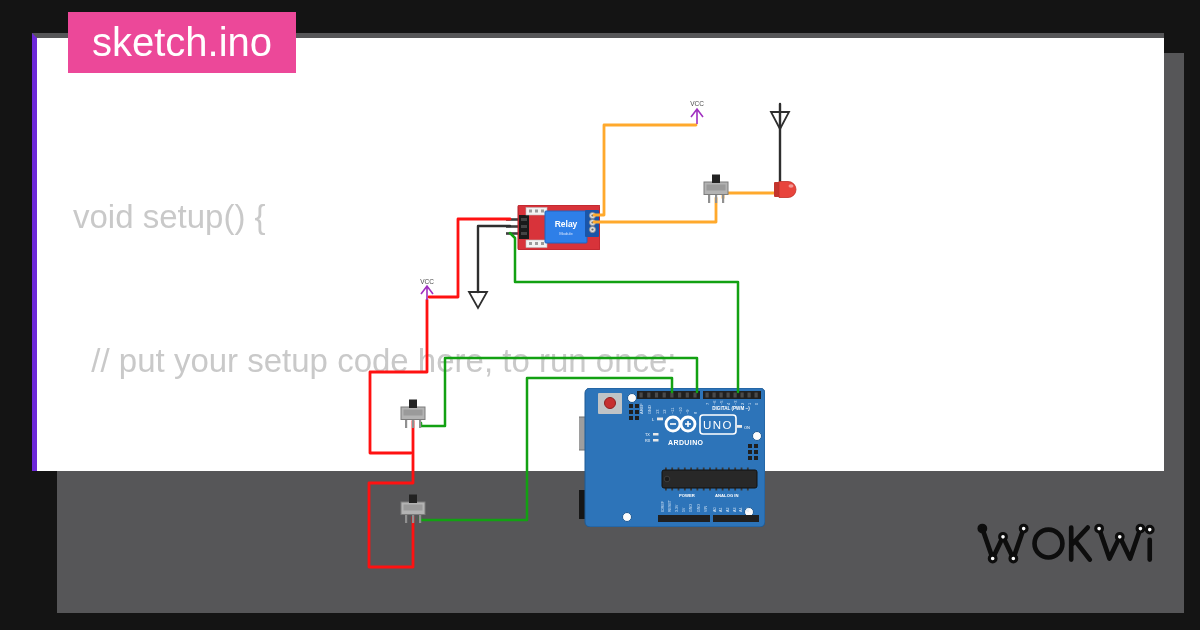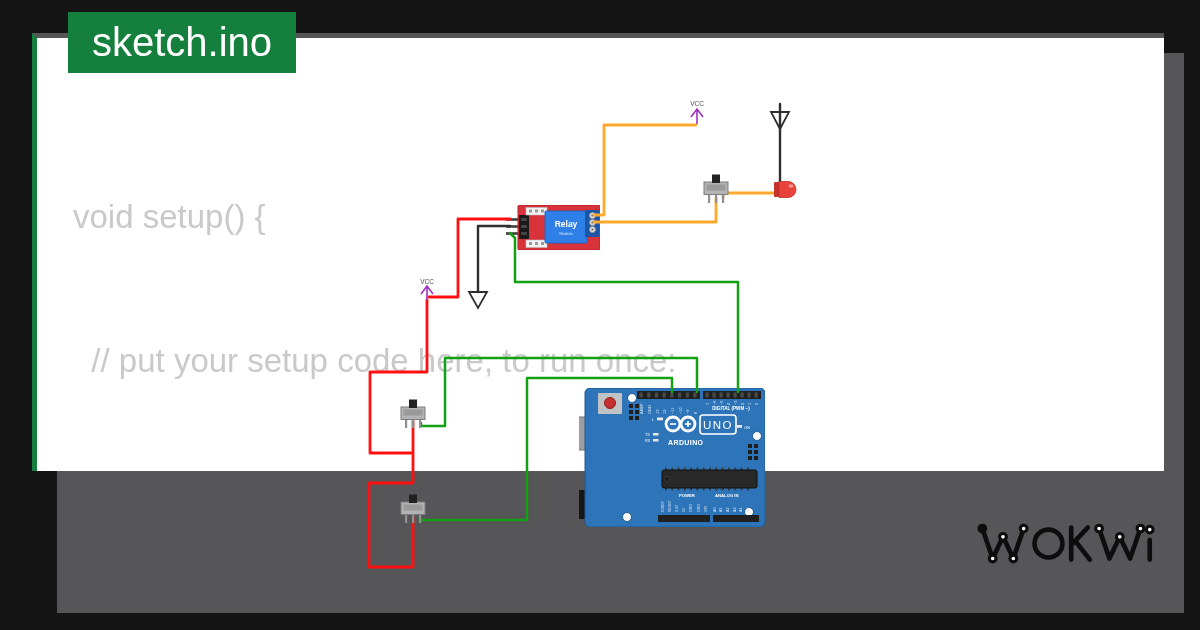--- a/index.html
+++ b/index.html
@@ -1,21 +1,21 @@
 <!DOCTYPE html>
 <html><head>
 <meta charset="utf-8">
 <style>
   html,body{margin:0;padding:0;background:#141414;}
   #stage{position:relative;width:1200px;height:630px;overflow:hidden;
          font-family:"Liberation Sans",sans-serif;background:#141414;}
   .shadow{position:absolute;left:57px;top:53px;width:1127px;height:560px;background:#565658;}
   .page{position:absolute;left:32px;top:33px;width:1132px;height:438px;background:#ffffff;
-        border-top:5px solid #565658;border-left:5px solid #15803d;box-sizing:border-box;overflow:hidden;z-index:1;}
-  .tab{position:absolute;left:68px;top:12px;height:61px;background:#15803d;color:#fff;
+        border-top:5px solid #565658;border-left:5px solid #6d28d9;box-sizing:border-box;overflow:hidden;z-index:1;}
+  .tab{position:absolute;left:68px;top:12px;height:61px;background:#ec4899;color:#fff;
        font-size:40px;line-height:61px;padding:0 24px;z-index:5;}
   .code{position:absolute;left:36px;top:59px;color:#c9c9c9;font-size:33px;line-height:48px;
         white-space:pre;z-index:1;}
   .code div{height:48px;}
   .comp{position:absolute;z-index:3;}
   #overlay{position:absolute;left:0;top:0;z-index:4;pointer-events:none;}
   #wokwi-logo{position:absolute;left:972px;top:512px;z-index:3;}
 </style>
 </head>
 <body>

